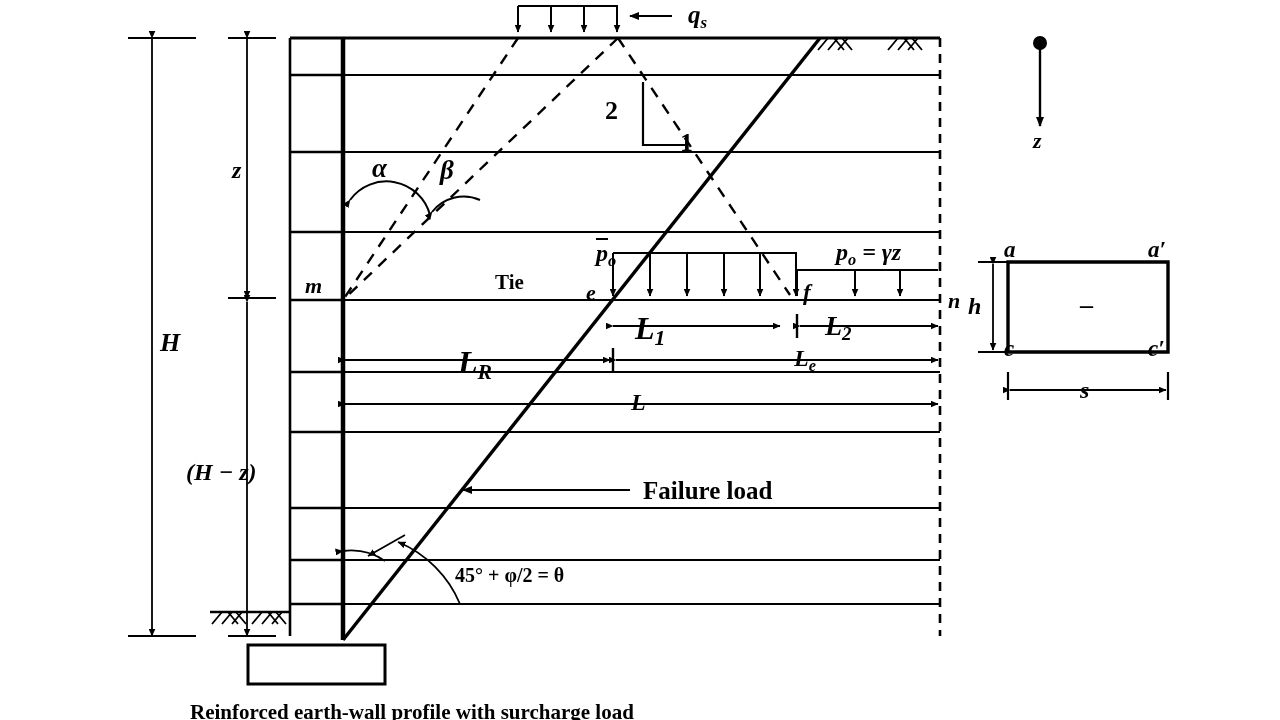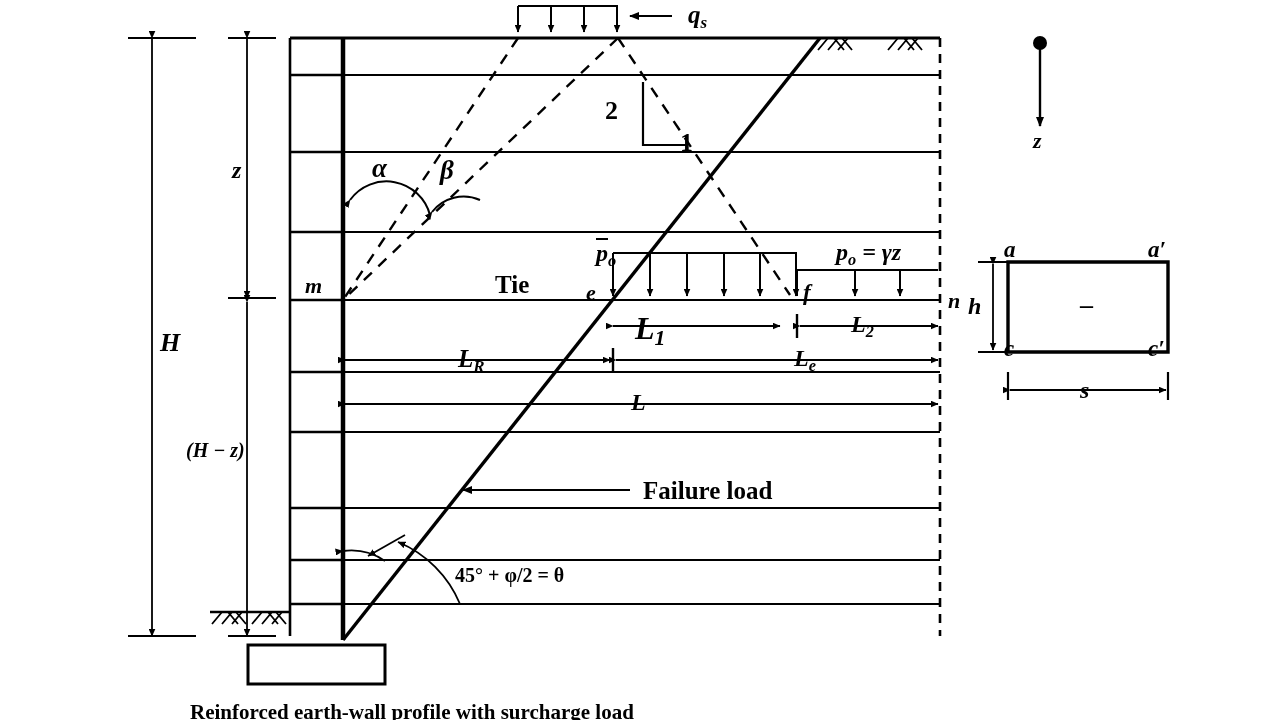--- a/index.html
+++ b/index.html
@@ -183,53 +183,53 @@
   <span>q</span><span class="sub">s</span>
 </div>
 
 <div class="lbl bd" style="left:605px;top:98px;font-size:26px;">2</div>
 <div class="lbl bd" style="left:680px;top:130px;font-size:26px;">1</div>
 
 <div class="lbl it bd" style="left:372px;top:155px;font-size:27px;">α</div>
 <div class="lbl it bd" style="left:440px;top:157px;font-size:27px;">β</div>
 
 <div class="lbl it bd" style="left:305px;top:275px;font-size:22px;">m</div>
-<div class="lbl bd" style="left:495px;top:272px;font-size:25px;">Tie</div>
+<div class="lbl bd" style="left:495px;top:272px;font-size:21px;">Tie</div>
 <div class="lbl it bd" style="left:586px;top:282px;font-size:22px;">e</div>
 <div class="lbl it bd" style="left:803px;top:281px;font-size:23px;">f</div>
 <div class="lbl it bd" style="left:948px;top:290px;font-size:22px;">n</div>
 
 <div class="lbl it bd" style="left:572px;top:238px;font-size:24px;margin-left:24px;">
   <span class="ov">p</span><span class="sub">o</span>
 </div>
 <div class="lbl it bd" style="left:836px;top:240px;font-size:24px;">
   <span>p</span><span class="sub">o</span>
   <span style="font-style:italic;">= γz</span>
 </div>
 
 <div class="lbl it bd" style="left:635px;top:312px;font-size:32px;">
   <span>L</span><span class="sub">1</span>
 </div>
-<div class="lbl it bd" style="left:851px;top:312px;font-size:24px;">
+<div class="lbl it bd" style="left:825px;top:312px;font-size:28px;">
   <span>L</span><span class="sub">2</span>
 </div>
-<div class="lbl it bd" style="left:458px;top:346px;font-size:25px;">
+<div class="lbl it bd" style="left:458px;top:346px;font-size:32px;">
   <span>L</span><span class="sub">R</span>
 </div>
 <div class="lbl it bd" style="left:757px;top:346px;font-size:24px;margin-left:37px;">
   <span>L</span><span class="sub">e</span>
 </div>
 <div class="lbl it bd" style="left:631px;top:390px;font-size:24px;">L</div>
 
 <div class="lbl bd" style="left:643px;top:478px;font-size:25px;">Failure load</div>
 <div class="lbl bd" style="left:455px;top:565px;font-size:20px;">45° + φ/2 = θ</div>
 
 <div class="lbl it bd" style="left:160px;top:330px;font-size:26px;">H</div>
 <div class="lbl it bd" style="left:232px;top:158px;font-size:24px;">z</div>
-<div class="lbl bd" style="left:186px;top:440px;font-size:20px;font-style:italic;">(H − z)</div>
+<div class="lbl bd" style="left:186px;top:460px;font-size:24px;font-style:italic;">(H − z)</div>
 
 <div class="lbl it bd" style="left:1033px;top:130px;font-size:22px;">z</div>
 
 <div class="lbl it bd" style="left:1004px;top:238px;font-size:23px;">a</div>
 <div class="lbl it bd" style="left:1148px;top:238px;font-size:23px;">a′</div>
 <div class="lbl it bd" style="left:1004px;top:337px;font-size:23px;">c</div>
 <div class="lbl it bd" style="left:1148px;top:337px;font-size:23px;">c′</div>
 <div class="lbl it bd" style="left:968px;top:294px;font-size:24px;">h</div>
 <div class="lbl it bd" style="left:1080px;top:378px;font-size:24px;">s</div>
 <div class="lbl bd" style="left:1080px;top:292px;font-size:26px;">–</div>

